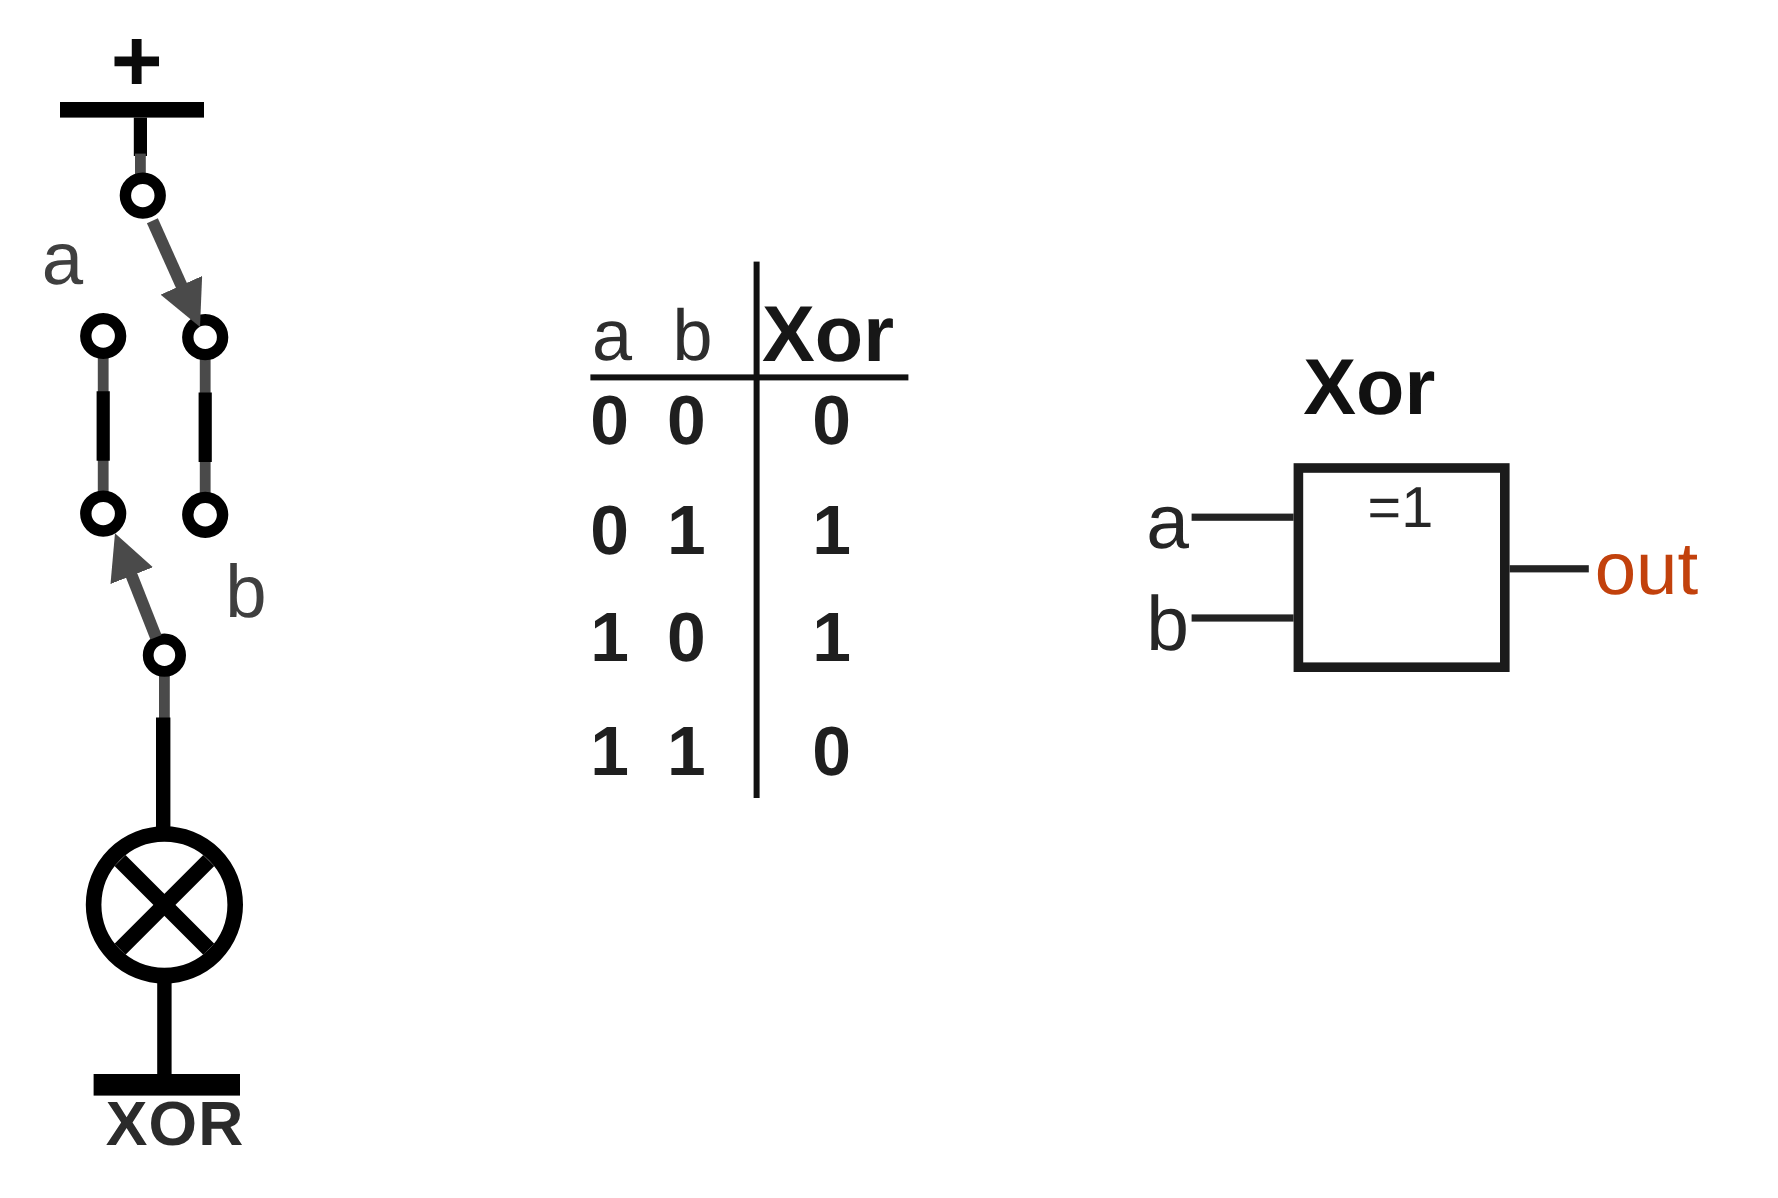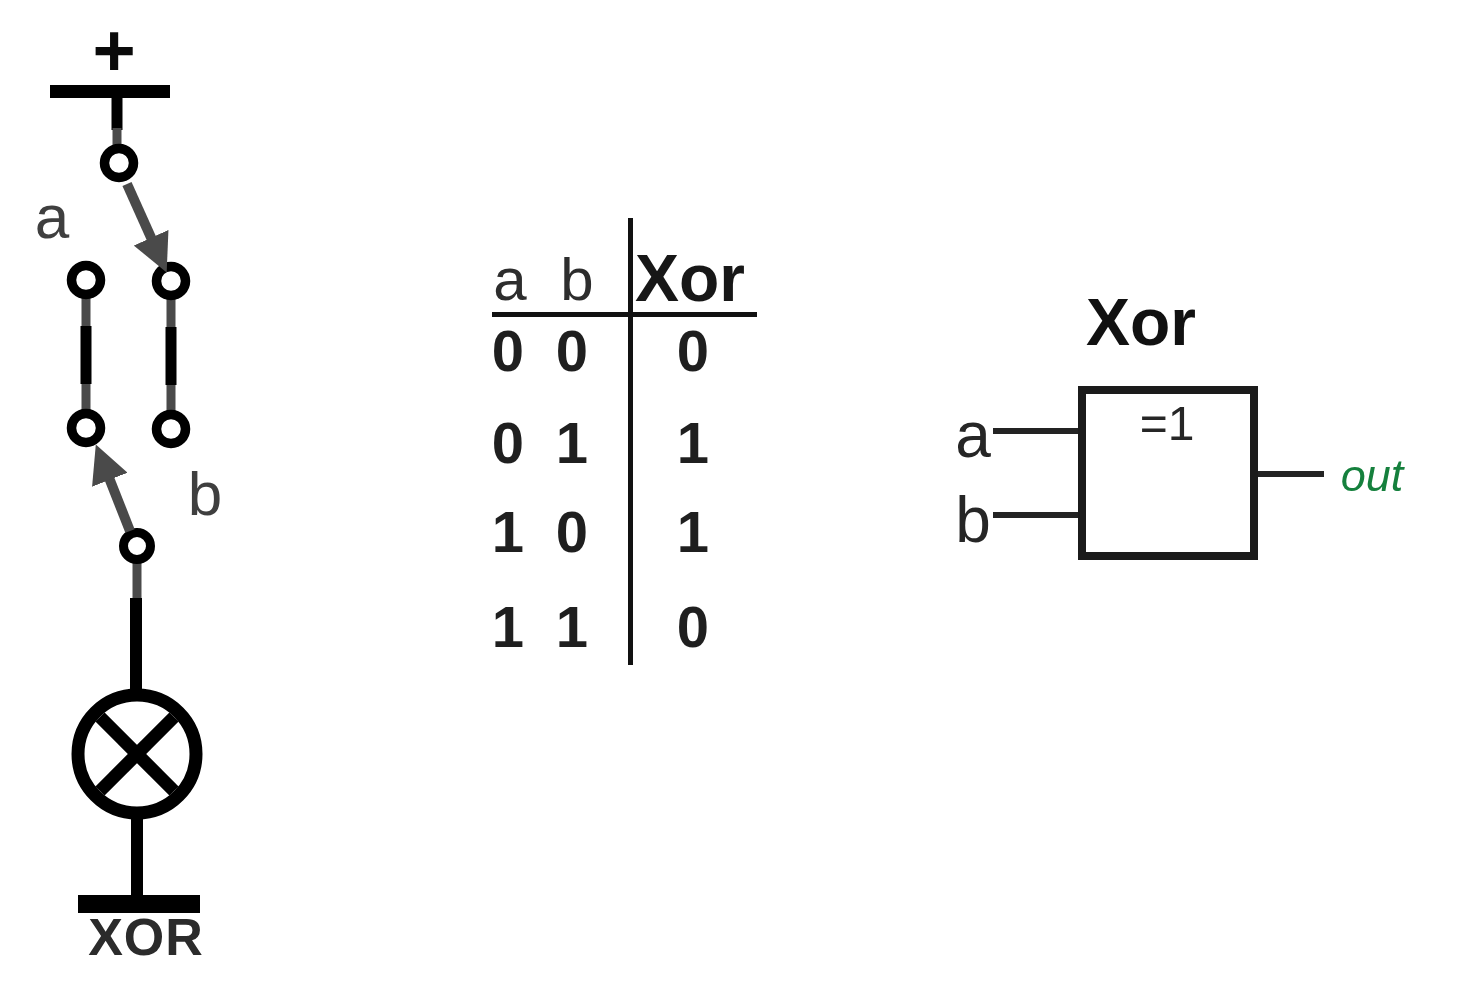--- a/index.html
+++ b/index.html
@@ -18,21 +18,21 @@
   
   .cell{position:absolute;transform:translate(-50%,-50%);font-size:58px;font-weight:bold;color:#1f1f1f;line-height:1;}
   .hdr{font-weight:normal;font-size:60px;color:#2d2d2d;}
   .hdr-bold{font-weight:bold;font-size:66px;color:#171717;}
   .vline,.hline{position:absolute;background:#111111;}
   
   .gbox{position:absolute;box-sizing:border-box;border:8px solid #1b1b1b;background:transparent;}
   .gline{position:absolute;height:6px;background:#232323;}
   .gtitle{font-size:66px;font-weight:bold;color:#111111;}
   .glabel{font-size:64px;color:#262626;}
-  .gout{font-size:45px;color:#15803d;font-style:italic;}
+  .gout{font-size:62px;color:#c2410c;}
   .giec{font-size:48px;color:#262626;}
 </style>
 </head>
 <body>
 
 <div class="stage">
 
   <svg width="260" height="998" viewBox="0 0 260 998" style="position:absolute;left:0;top:0;">
     <defs>
       <marker id="ah" viewBox="0 0 10 10" refX="7" refY="5" markerWidth="3.8" markerHeight="3.8" orient="auto">

